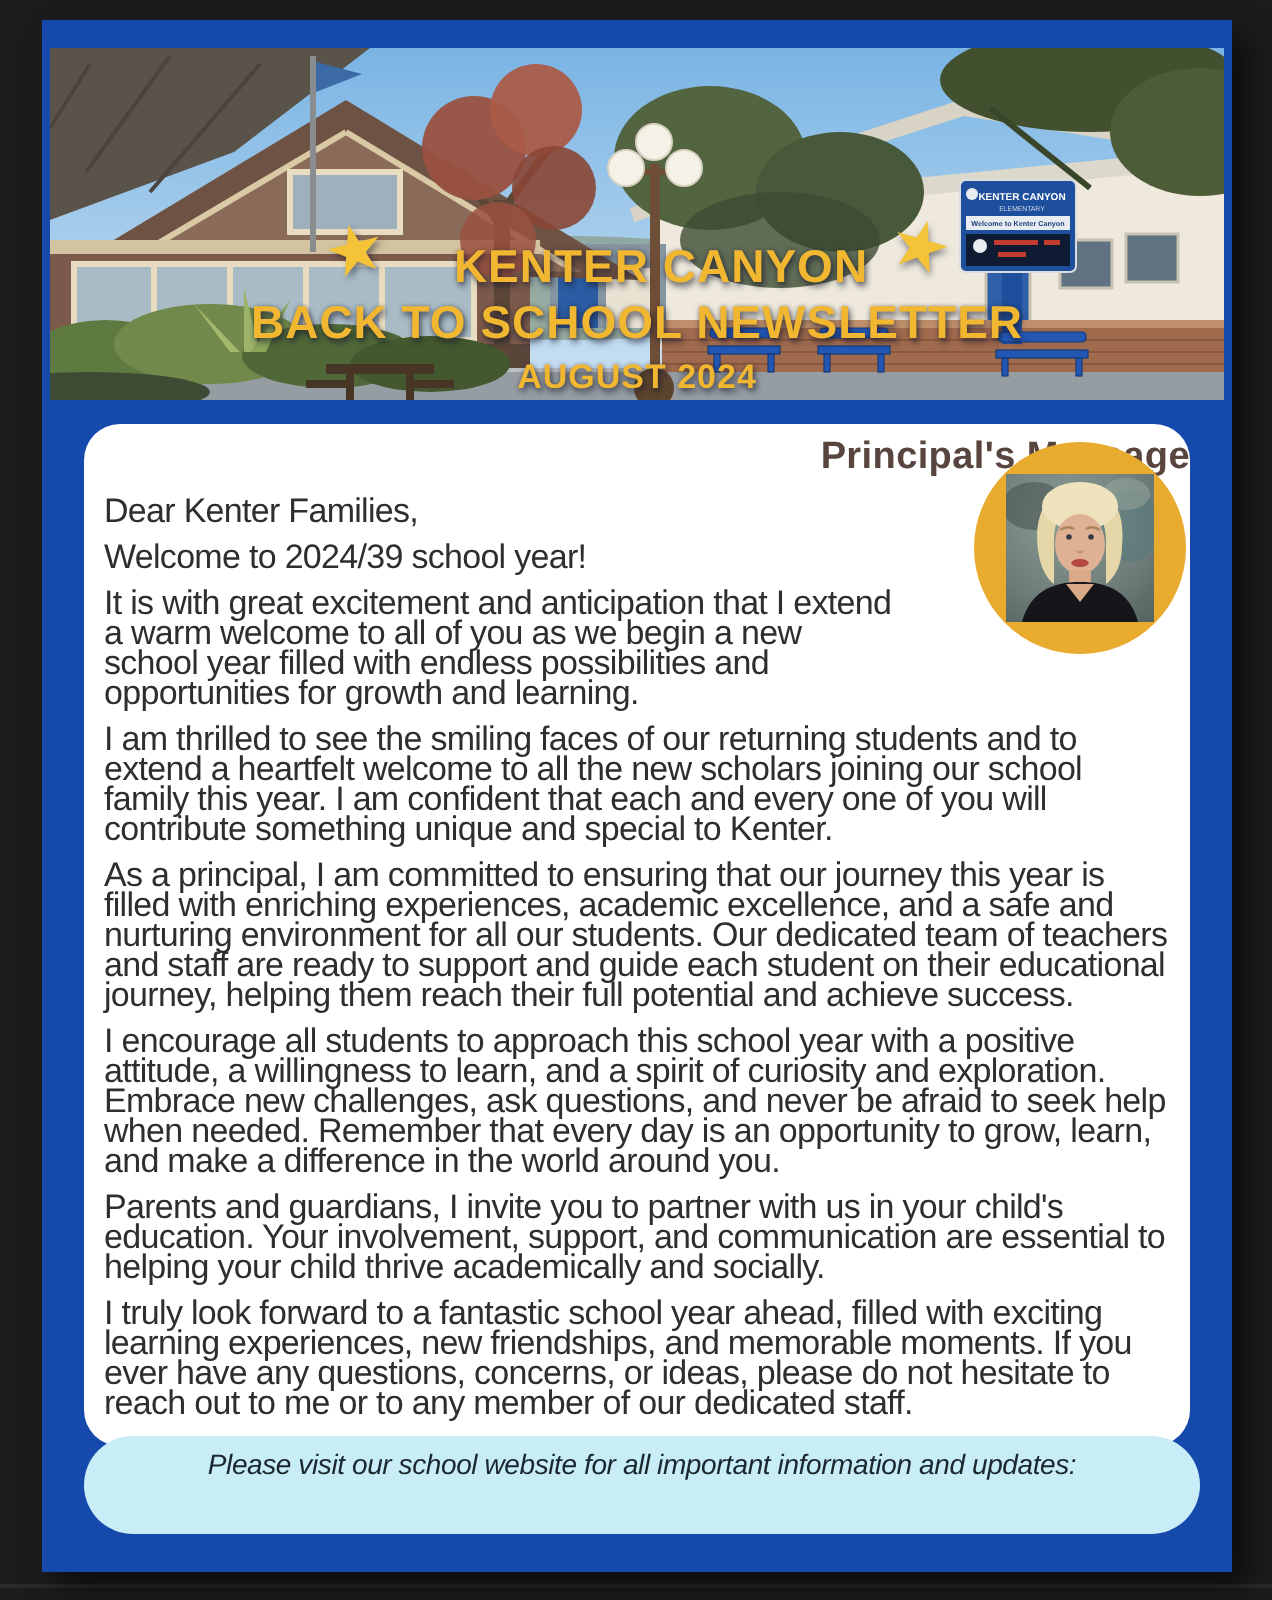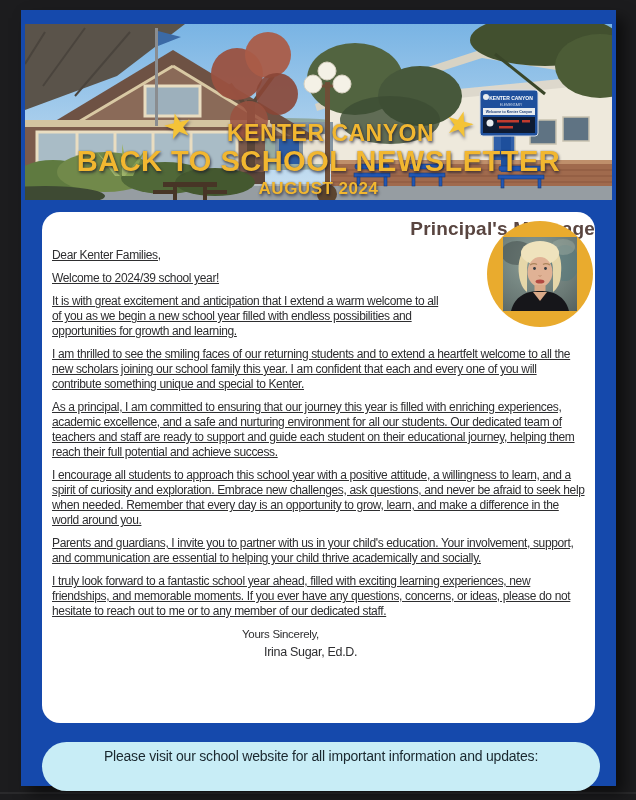--- a/index.html
+++ b/index.html
@@ -19,53 +19,53 @@
     overflow:hidden;background:#7db6e3;
   }
   .photo svg{display:block;width:587px;height:176px;}
   .photo-title{
     position:absolute;left:0;right:0;bottom:-3px;text-align:center;
     color:#f2b730;font-weight:bold;line-height:28px;
     text-shadow:1px 2px 3px rgba(25,25,45,.65),0 0 2px rgba(25,25,45,.35);
     letter-spacing:.5px;
   }
   .t-line1{display:flex;align-items:center;justify-content:center;font-size:23px;}
-  .t-line2{font-size:29px;}
+  .t-line2{font-size:23px;}
   .t-line3{font-size:17px;}
   .star{font-size:30px;line-height:20px;color:#f4c337;text-shadow:1px 2px 3px rgba(25,25,45,.5);}
   .star-l{transform:rotate(-14deg) translateY(-7px);margin-right:34px;}
   .star-r{transform:rotate(16deg) translateY(-9px);margin-left:10px;}
   
   .card{
     position:absolute;left:21px;top:202px;width:553px;height:511px;
     background:#ffffff;border-radius:18px;overflow:hidden;
     color:#2e2e30;
   }
   .heading{
     margin-top:6px;text-align:right;font-size:19px;font-weight:bold;
     color:#594540;letter-spacing:.2px;
   }
   .portrait{
     position:absolute;right:2px;top:9px;width:106px;height:106px;border-radius:50%;
     background:#e9ab2e;display:flex;align-items:center;justify-content:center;
   }
   .portrait svg{display:block;width:74px;height:74px;}
-  .letter{padding:8px 10px 0 10px;font-size:12px;letter-spacing:-.35px;line-height:15px;text-decoration:underline;}
+  .letter{padding:8px 10px 0 10px;font-size:17px;letter-spacing:-.35px;line-height:15px;}
   .letter p{margin:0 0 8px 0;}
   .letter p.narrow{max-width:398px;}
   .closing{margin:4px 0 0 200px;line-height:15px;font-size:11.5px;letter-spacing:-.3px;}
   .sig-script{
     margin:14px 0 0 6px;font-family:"DejaVu Serif",serif;font-style:italic;
     font-size:16px;color:#3a3a3c;
   }
   .sig-print{margin:3px 0 0 22px;font-size:12.5px;}
   
   .pill{
-    position:absolute;left:21px;top:732px;width:558px;height:49px;border-radius:26px;
-    background:#c8edf6;text-align:center;padding-top:6px;box-sizing:border-box;
+    position:absolute;left:21px;top:708px;width:558px;height:49px;border-radius:26px;
+    background:#c8edf6;text-align:center;padding-top:6px;box-sizing:border-box;font-style:italic;
   }
   .pill-text{font-size:14px;color:#1a272e;letter-spacing:-.2px;}
   .pill-link{
     display:inline-block;margin-top:2px;font-size:15.5px;font-weight:bold;
     color:#4f3a32;text-decoration:underline;letter-spacing:.2px;
   }
 </style>
 </head>
 <body>
 

